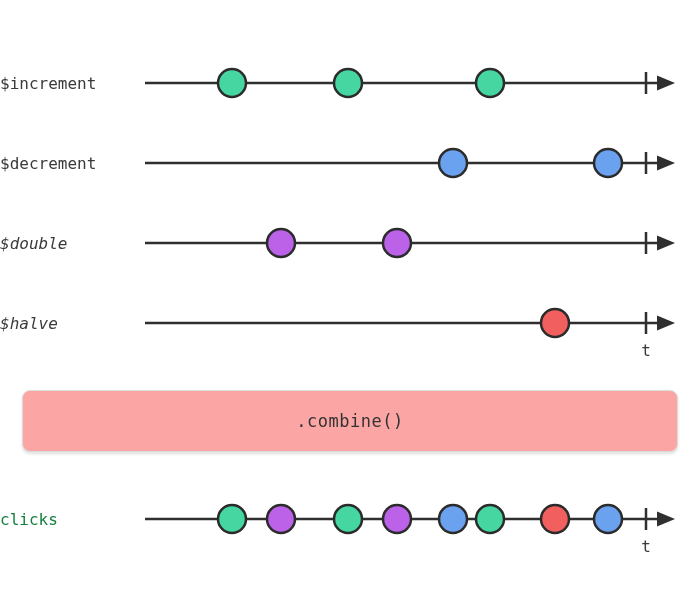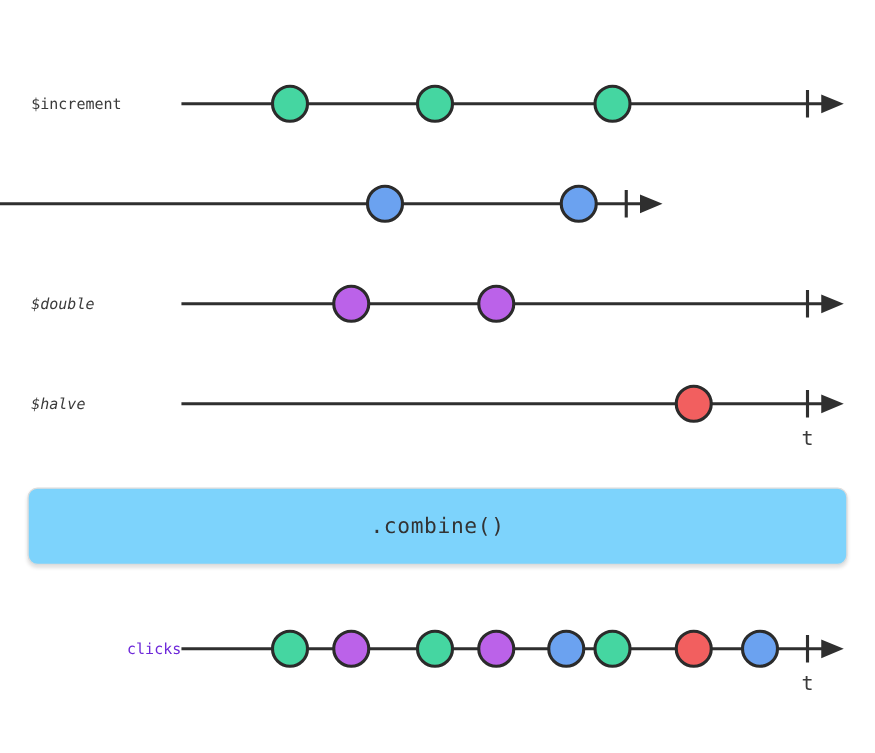--- a/index.html
+++ b/index.html
@@ -17,22 +17,21 @@
     padding-top: 43px;
   }
   .stream-row {
     display: flex;
     align-items: center;
     height: 80px;
   }
   .stream-label {
     width: 145px;
     box-sizing: border-box;
-    padding-left: 25px;
-    font-size: 12px;
+    font-size: 16px;
     color: #3a3a3a;
     white-space: nowrap;
     flex: 0 0 145px;
   }
   .timeline-svg { display: block; }
   .operator-box {
     margin: 27px 22px 27px 22px;
     height: 62px;
     background: #ededed;
     border: 1px solid #dcdcdc;
@@ -59,20 +58,21 @@
         <svg width="555" height="80" viewBox="0 0 555 80" class="timeline-svg">
           <line x1="0" y1="40" x2="514" y2="40" stroke="#2f2f2f" stroke-width="2.5"></line>
           <line x1="501" y1="29" x2="501" y2="51" stroke="#2f2f2f" stroke-width="2.5"></line>
           <polygon points="512,32.5 512,47.5 530,40" fill="#2f2f2f"></polygon>
           <circle cx="87" cy="40" r="14" fill="#45d6a1" stroke="#2b2b2b" stroke-width="2.5"></circle>
           <circle cx="203" cy="40" r="14" fill="#45d6a1" stroke="#2b2b2b" stroke-width="2.5"></circle>
           <circle cx="345" cy="40" r="14" fill="#45d6a1" stroke="#2b2b2b" stroke-width="2.5"></circle>
         </svg>
       </div>
       <div class="stream-row">
+        <div class="stream-label" style="color: rgb(58, 58, 58);">$decrement</div>
         <svg width="555" height="80" viewBox="0 0 555 80" class="timeline-svg">
           <line x1="0" y1="40" x2="514" y2="40" stroke="#2f2f2f" stroke-width="2.5"></line>
           <line x1="501" y1="29" x2="501" y2="51" stroke="#2f2f2f" stroke-width="2.5"></line>
           <polygon points="512,32.5 512,47.5 530,40" fill="#2f2f2f"></polygon>
           <circle cx="308" cy="40" r="14" fill="#6ba2f0" stroke="#2b2b2b" stroke-width="2.5"></circle>
           <circle cx="463" cy="40" r="14" fill="#6ba2f0" stroke="#2b2b2b" stroke-width="2.5"></circle>
         </svg>
       </div>
       <div class="stream-row">
         <div class="stream-label" style="color: rgb(58, 58, 58); font-style: italic;">$double</div>
@@ -89,27 +89,27 @@
         <svg width="555" height="80" viewBox="0 0 555 80" class="timeline-svg">
           <line x1="0" y1="40" x2="514" y2="40" stroke="#2f2f2f" stroke-width="2.5"></line>
           <line x1="501" y1="29" x2="501" y2="51" stroke="#2f2f2f" stroke-width="2.5"></line>
           <polygon points="512,32.5 512,47.5 530,40" fill="#2f2f2f"></polygon>
           <circle cx="410" cy="40" r="14" fill="#f25f5f" stroke="#2b2b2b" stroke-width="2.5"></circle>
           <text x="501" y="73" text-anchor="middle" font-size="16" fill="#3a3a3a" font-family="&quot;DejaVu Sans Mono&quot;, &quot;Liberation Mono&quot;, monospace">t</text>
         </svg>
       </div>
     </div>
 
-  <div class="operator-box" style="background: #7dd3fc; border-color: rgb(220, 220, 220);">
+  <div class="operator-box" style="background: #fca5a5; border-color: rgb(220, 220, 220);">
     <span class="operator-label" style="color: rgb(51, 51, 51);">.combine()</span>
   </div>
 
   <div id="result-stream">
       <div class="stream-row">
-        <div class="stream-label" style="color: #6d28d9; text-align: right;">clicks</div>
+        <div class="stream-label" style="color: #15803d;">clicks</div>
         <svg width="555" height="80" viewBox="0 0 555 80" class="timeline-svg">
           <line x1="0" y1="40" x2="514" y2="40" stroke="#2f2f2f" stroke-width="2.5"></line>
           <line x1="501" y1="29" x2="501" y2="51" stroke="#2f2f2f" stroke-width="2.5"></line>
           <polygon points="512,32.5 512,47.5 530,40" fill="#2f2f2f"></polygon>
           <circle cx="87" cy="40" r="14" fill="#45d6a1" stroke="#2b2b2b" stroke-width="2.5"></circle>
           <circle cx="136" cy="40" r="14" fill="#bb62e9" stroke="#2b2b2b" stroke-width="2.5"></circle>
           <circle cx="203" cy="40" r="14" fill="#45d6a1" stroke="#2b2b2b" stroke-width="2.5"></circle>
           <circle cx="252" cy="40" r="14" fill="#bb62e9" stroke="#2b2b2b" stroke-width="2.5"></circle>
           <circle cx="308" cy="40" r="14" fill="#6ba2f0" stroke="#2b2b2b" stroke-width="2.5"></circle>
           <circle cx="345" cy="40" r="14" fill="#45d6a1" stroke="#2b2b2b" stroke-width="2.5"></circle>

